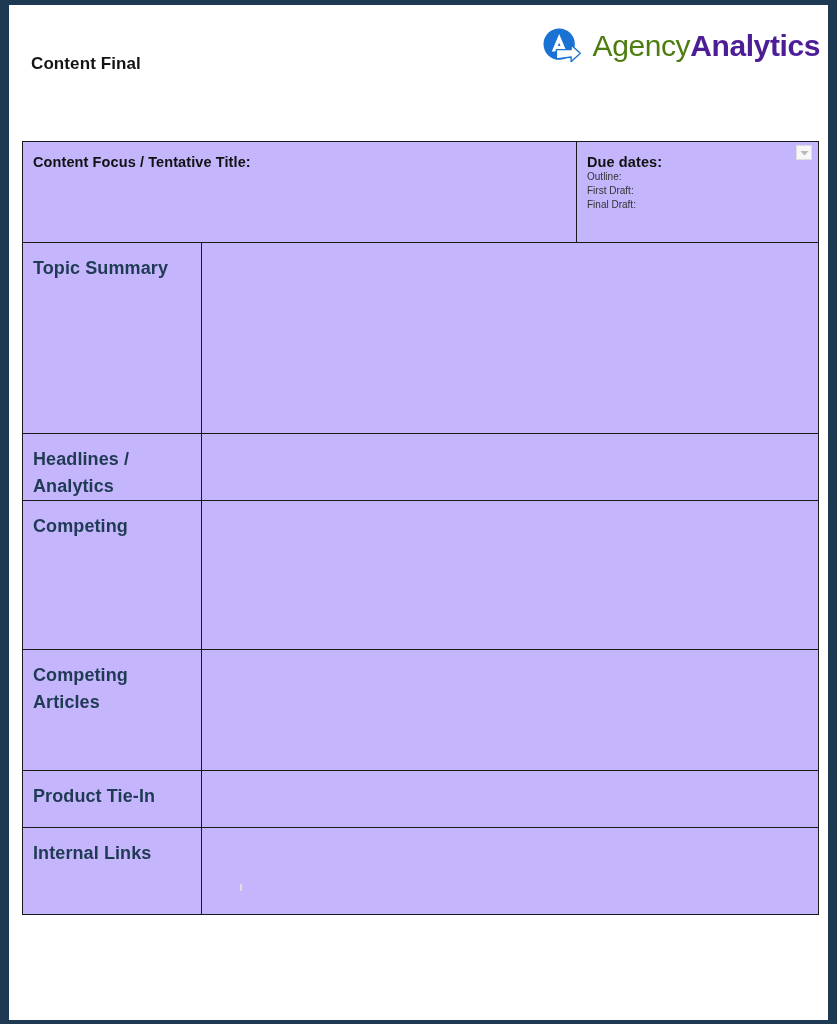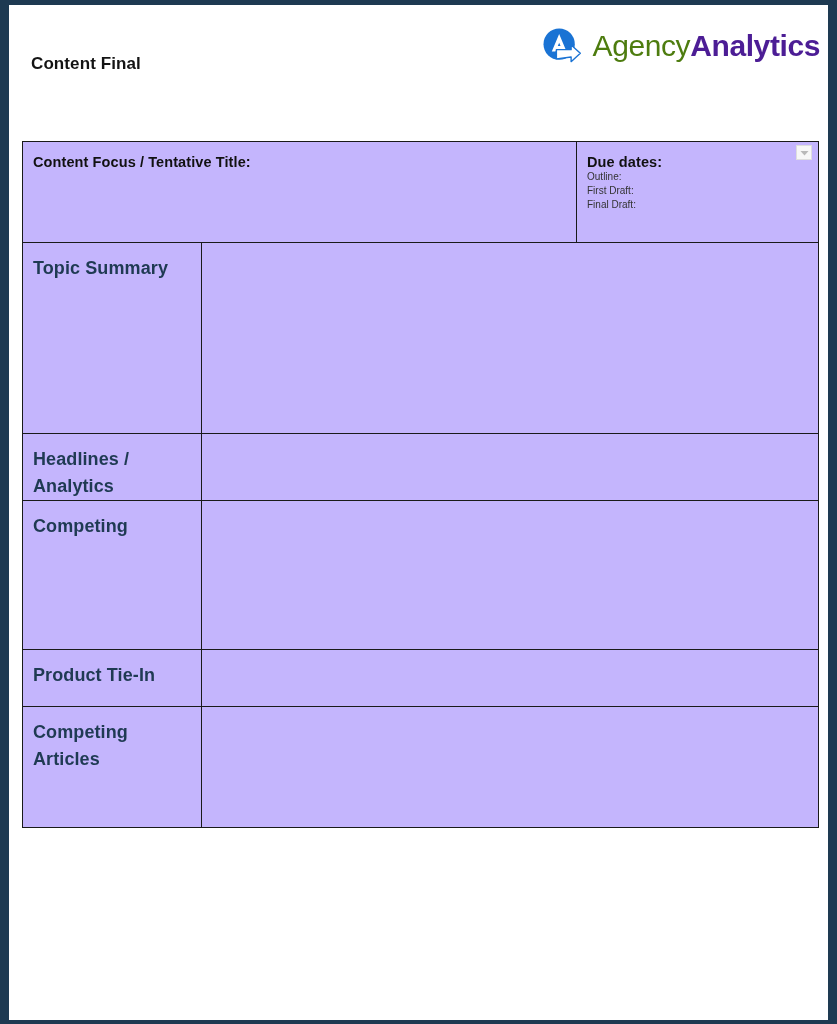--- a/index.html
+++ b/index.html
@@ -251,46 +251,59 @@
             </div>
           </td>
           <td colspan="2" class="r-refs">
             <div class="cell-pad">
               <div class="sub-line"></div>
             </div>
           </td>
         </tr>
 
         <tr>
-          <td class="r-product">
-            <div class="cell-pad">
-              <div class="label-navy">Product Tie-In</div>
-            </div>
-          </td>
-          <td colspan="2" class="r-product">
-            <div class="cell-pad">
-              <div class="sub-line"></div>
-            </div>
-          </td>
-        </tr>
-
-        <tr>
           <td class="r-competing">
             <div class="cell-pad">
               <div class="label-navy">
                 <span>Competing</span><br>
                 <span>Articles</span>
               </div>
             </div>
           </td>
           <td colspan="2" class="r-competing">
             <div class="cell-pad">
               <div class="sub-line"></div>
             </div>
           </td>
         </tr>
 
+        <tr>
+          <td class="r-product">
+            <div class="cell-pad">
+              <div class="label-navy">Product Tie-In</div>
+            </div>
+          </td>
+          <td colspan="2" class="r-product">
+            <div class="cell-pad">
+              <div class="sub-line"></div>
+            </div>
+          </td>
+        </tr>
+
+        <tr>
+          <td class="r-internal">
+            <div class="cell-pad">
+              <div class="label-navy">Internal Links</div>
+            </div>
+          </td>
+          <td colspan="2" class="r-internal">
+            <div class="cell-pad">
+              <div class="speck-artifact"></div>
+              <div class="sub-line"></div>
+            </div>
+          </td>
+        </tr>
 
       </tbody>
     </table>
 
   </div>
 </div>
 
 </body></html>

